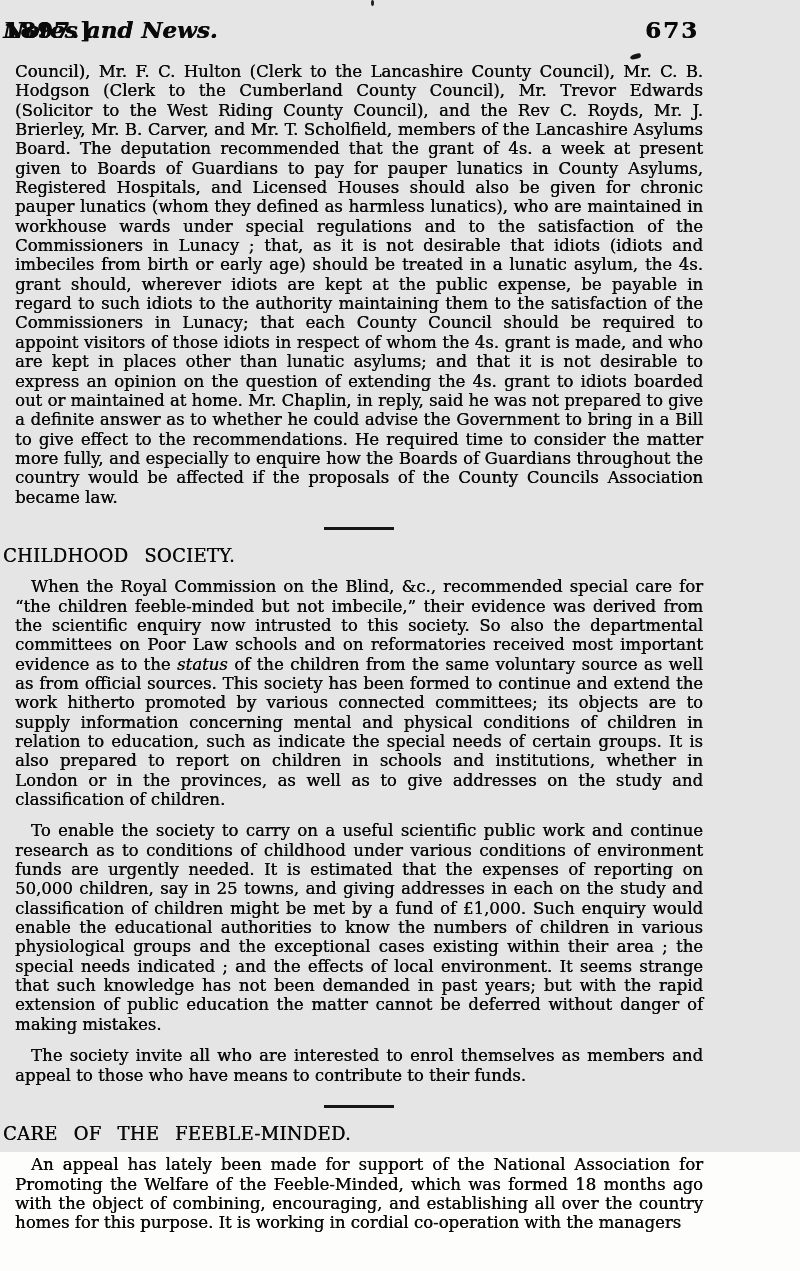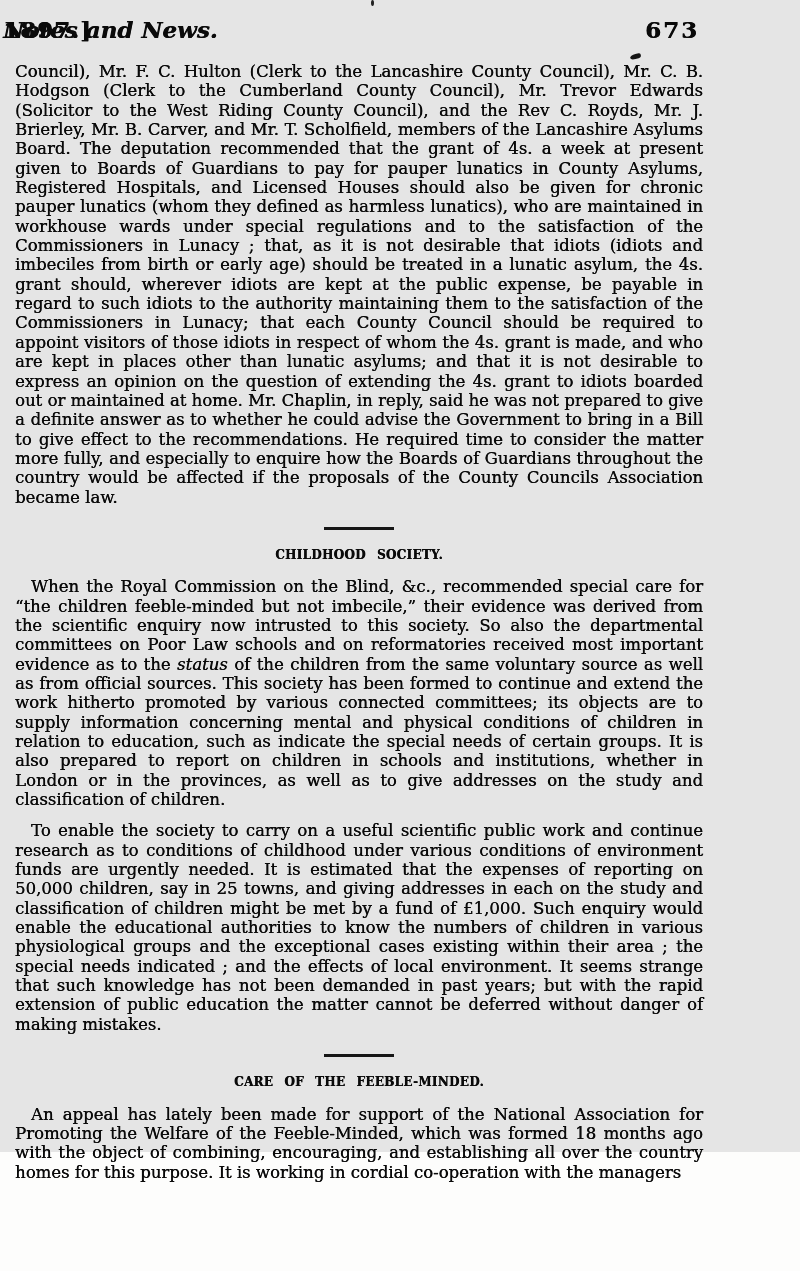--- a/index.html
+++ b/index.html
@@ -66,23 +66,22 @@
   }
   .para { margin: 12px; text-indent: 16px; }
   .para.no-indent { text-indent: 0; }
   .rule {
     width: 70px; height: 3px;
     background: #161616;
     margin: 20px auto 16px;
   }
   .section-heading {
     margin: 0 0 10px;
-    font-size: 12px;
-    font-weight: bold;
-    text-align: center;
+    font-size: 18px;
+    font-weight: normal;
     word-spacing: 0.55em;
     letter-spacing: 0.3px;
     text-shadow: 0.3px 0 0 currentColor;
   }
   .section-heading.second { margin-top: 10px; margin-bottom: 12px; }
   .it { font-style: italic; }
 </style>
 </head>
 <body>
 
@@ -104,20 +103,21 @@
 
       <div class="rule"></div>
 
       <h2 class="section-heading">CHILDHOOD SOCIETY.</h2>
 
 
       <p class="para"><span>When the Royal Commission on the Blind, &amp;c., recommended special care for “the children feeble-minded but not imbecile,” their evidence was derived from the scientific enquiry now intrusted to this society.  So also the departmental committees on Poor Law schools and on reformatories received most important evidence as to the </span><span class="it">status</span><span> of the children from the same voluntary source as well as from official sources.  This society has been formed to continue and extend the work hitherto promoted by various connected committees; its objects are to supply information concerning mental and physical conditions of children in relation to education, such as indicate the special needs of certain groups.  It is also prepared to report on children in schools and institutions, whether in London or in the provinces, as well as to give addresses on the study and classification of children.</span></p>
 
       <p class="para">To enable the society to carry on a useful scientific public work and continue research as to conditions of childhood under various conditions of environment funds are urgently needed.  It is estimated that the expenses of reporting on 50,000 children, say in 25 towns, and giving addresses in each on the study and classification of children might be met by a fund of £1,000.  Such enquiry would enable the educational authorities to know the numbers of children in various physiological groups and the exceptional cases existing within their area ; the special needs indicated ; and the effects of local environment.  It seems strange that such knowledge has not been demanded in past years; but with the rapid extension of public education the matter cannot be deferred without danger of making mistakes.</p>
 
+      <p class="para">The society invite all who are interested to enrol themselves as members and appeal to those who have means to contribute to their funds.</p>
 
       <div class="rule"></div>
 
       <h2 class="section-heading second">CARE OF THE FEEBLE-MINDED.</h2>
 
       <p class="para">An appeal has lately been made for support of the National Association for Promoting the Welfare of the Feeble-Minded, which was formed 18 months ago with the object of combining, encouraging, and  establishing all over the country homes for this purpose.  It is working in cordial co-operation with the managers</p>
 
     </main>
   </div>
 </div>

